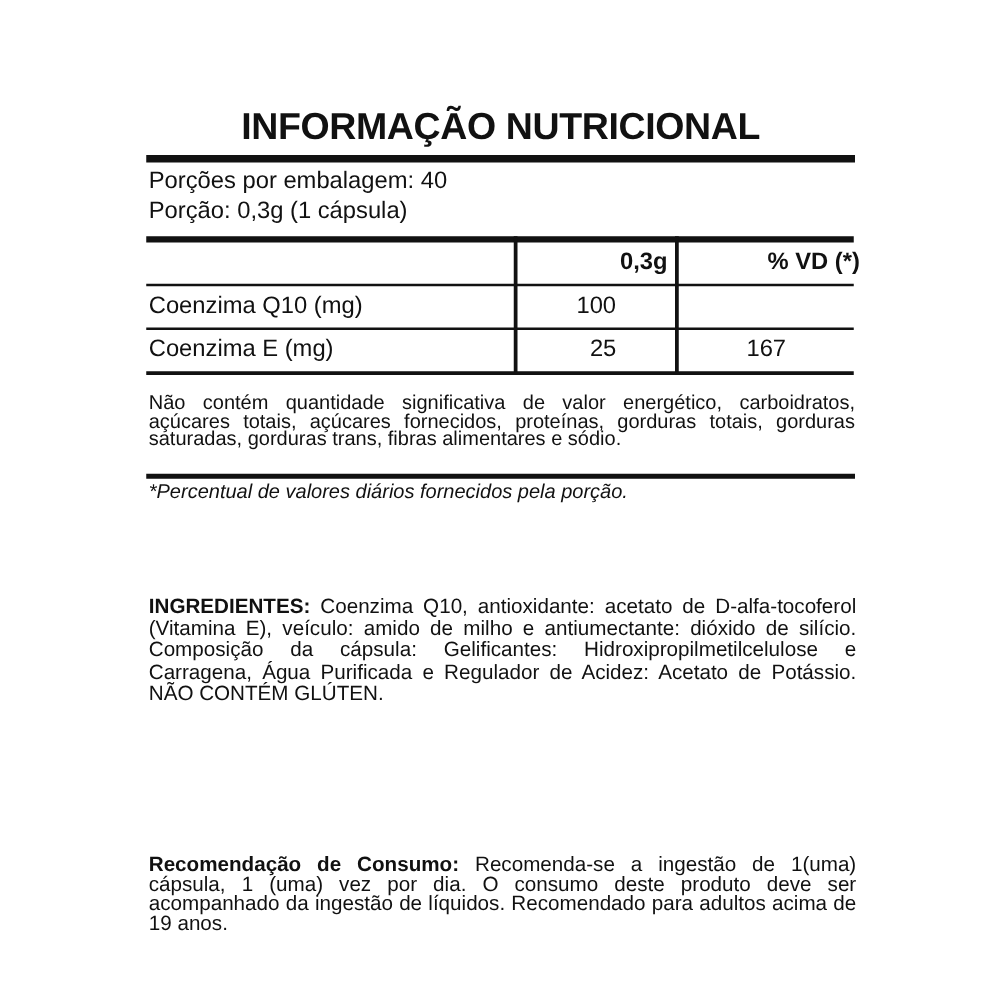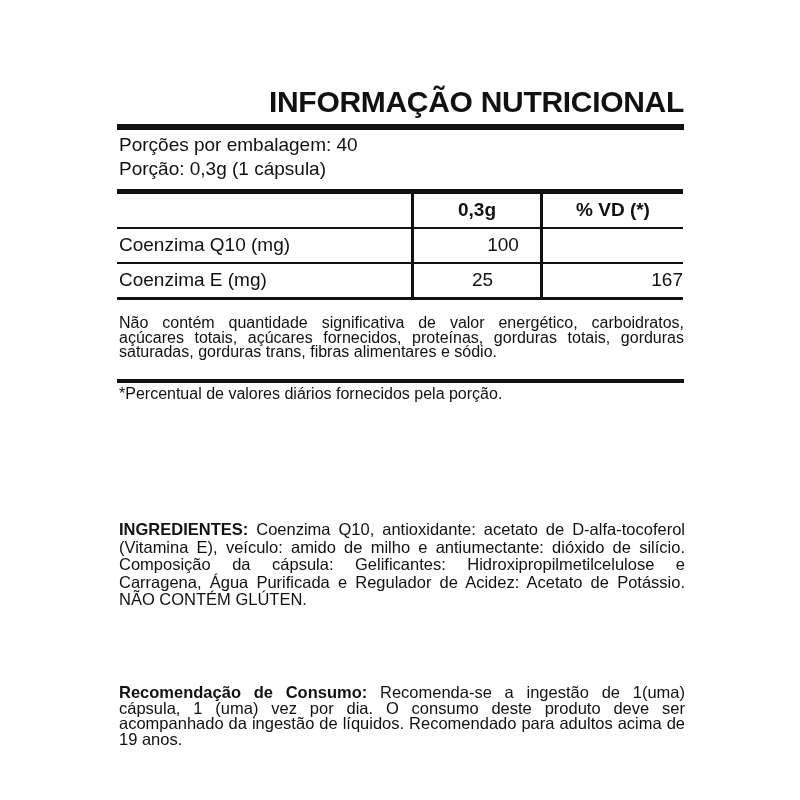--- a/index.html
+++ b/index.html
@@ -1,31 +1,31 @@
 <!DOCTYPE html>
 <html><head>
 <meta charset="utf-8">
 <style>
   html, body { margin: 0; padding: 0; background: #ffffff; }
   body { width: 800px; height: 800px; position: relative; overflow: hidden;
          font-family: "Liberation Sans", sans-serif; color: #111111; }
   .abs { position: absolute; }
-  .title { left: 117px; width: 567px; top: 84px; text-align: right;
+  .title { left: 117px; width: 567px; top: 84px; text-align: center;
            font-size: 30px; font-weight: bold; letter-spacing: -0.3px; line-height: 36px; }
   .rule { background: #111111; position: absolute; }
   .txt { font-size: 19px; line-height: 23px; }
   .serv1 { left: 119px; top: 133px; }
   .serv2 { left: 119px; top: 157px; }
   .cell { position: absolute; font-size: 19px; line-height: 23px; }
-  .hdr { font-weight: bold; text-align: center; }
+  .hdr { font-weight: bold; text-align: center; padding-left: 38px; }
   .ctr { text-align: center; }
   .just { text-align: justify; text-align-last: left; }
   .para { left: 119px; width: 565px; font-size: 16px; line-height: 14.5px; }
   .para2 { left: 119px; width: 566px; font-size: 16.5px; line-height: 17.5px; }
-  .foot { left: 119px; top: 385px; font-size: 16px; line-height: 18px; }
+  .foot { left: 119px; top: 385px; font-size: 16px; line-height: 18px; font-style: italic; }
   b.lead { font-weight: bold; }
 </style>
 </head>
 <body>
 
 <div class="abs title">INFORMAÇÃO NUTRICIONAL</div>
 
 <div class="rule" style="left:117px; top:124px; width:567px; height:6px;"></div>
 
 <div class="abs txt serv1">Porções por embalagem: 40</div>
@@ -37,34 +37,34 @@
   <div class="rule" style="left:540px; top:189px; width:3px; height:110px;"></div>
   <div class="rule" style="left:117px; top:227px; width:566px; height:2px;"></div>
   <div class="rule" style="left:117px; top:262px; width:566px; height:2px;"></div>
   <div class="rule" style="left:117px; top:297px; width:566px; height:3px;"></div>
 
   <div class="cell hdr" style="left:414px; width:126px; top:198px;">0,3g</div>
   <div class="cell hdr" style="left:543px; width:140px; top:198px;">% VD (*)</div>
 
   <div>
     <div class="cell" style="left:119px; top:233px;">Coenzima Q10 (mg)</div>
-    <div class="cell ctr" style="left:414px; width:126px; top:233px;padding-left:26px;">100</div>
+    <div class="cell ctr" style="left:414px; width:126px; top:233px;">100</div>
     <div class="cell ctr" style="left:543px; width:140px; top:233px;"></div>
   </div>
   <div>
     <div class="cell" style="left:119px; top:268px;">Coenzima E (mg)</div>
     <div class="cell ctr" style="left:414px; width:137px; top:268px;">25</div>
-    <div class="cell ctr" style="left:543px; width:140px; top:268px;text-align:right;">167</div>
+    <div class="cell ctr" style="left:543px; width:140px; top:268px;">167</div>
   </div>
 </div>
 
 <div class="abs para just" style="top:316px;">Não contém quantidade significativa de valor energético, carboidratos, açúcares totais, açúcares fornecidos, proteínas, gorduras totais, gorduras saturadas, gorduras trans, fibras alimentares e sódio.</div>
 
 <div class="rule" style="left:117px; top:379px; width:567px; height:4px;"></div>
 <div class="abs foot">*Percentual de valores diários fornecidos pela porção.</div>
 
-<div class="abs para2 just" style="top:477px;margin-top:44px;">
+<div class="abs para2 just" style="top:477px;">
   <b class="lead">INGREDIENTES:</b><span> Coenzima Q10, antioxidante: acetato de D-alfa-tocoferol (Vitamina E), veículo: amido de milho e antiumectante: dióxido de silício. Composição da cápsula: Gelificantes: Hidroxipropilmetilcelulose e Carragena, Água Purificada e Regulador de Acidez: Acetato de Potássio. NÃO CONTÉM GLÚTEN.</span>
 </div>
 
 <div class="abs para2 just" style="top:641px; line-height:15.5px;margin-top:44px;">
   <b class="lead">Recomendação de Consumo:</b><span> Recomenda-se a ingestão de 1(uma) cápsula, 1 (uma) vez por dia. O consumo deste produto deve ser acompanhado da ingestão de líquidos. Recomendado para adultos acima de 19 anos.</span>
 </div>
 
 </body></html>

